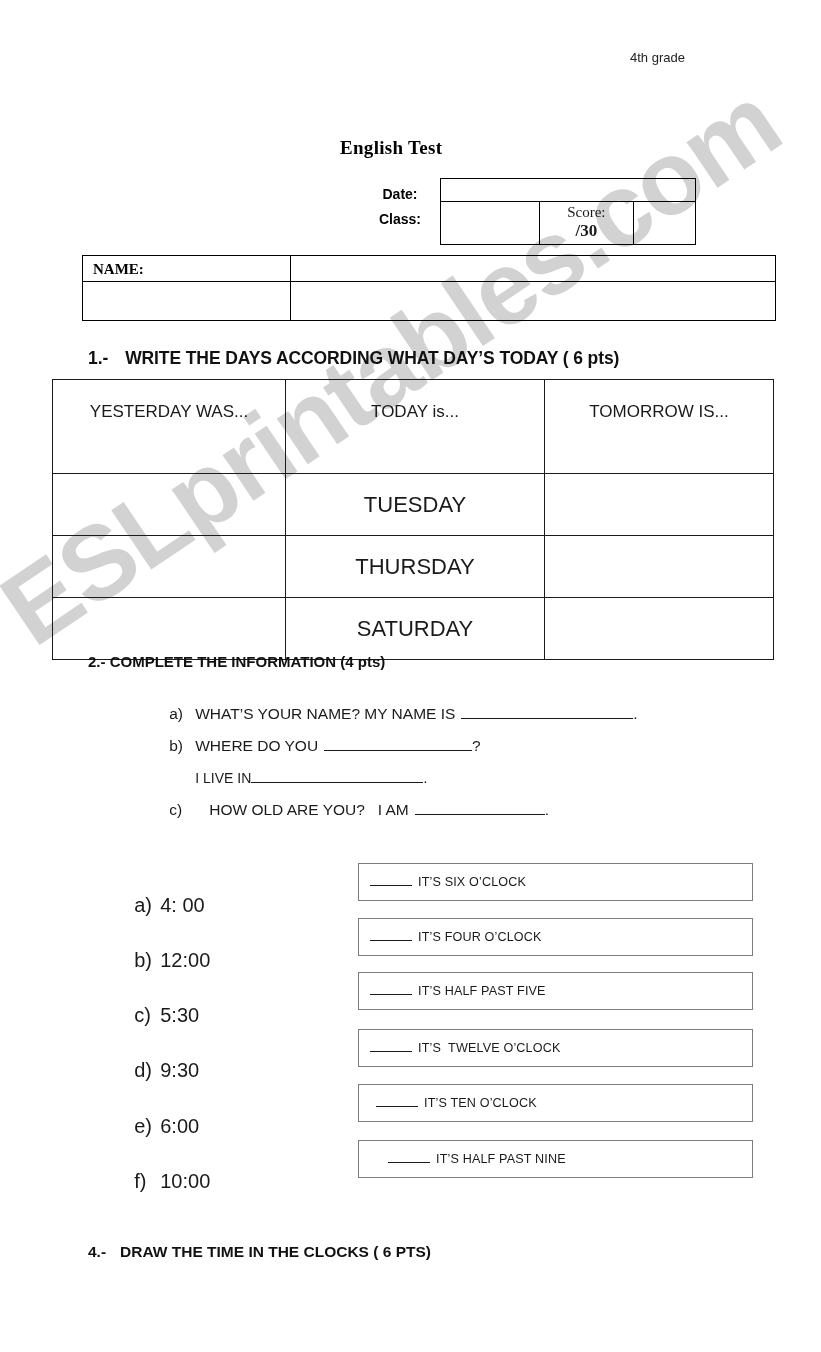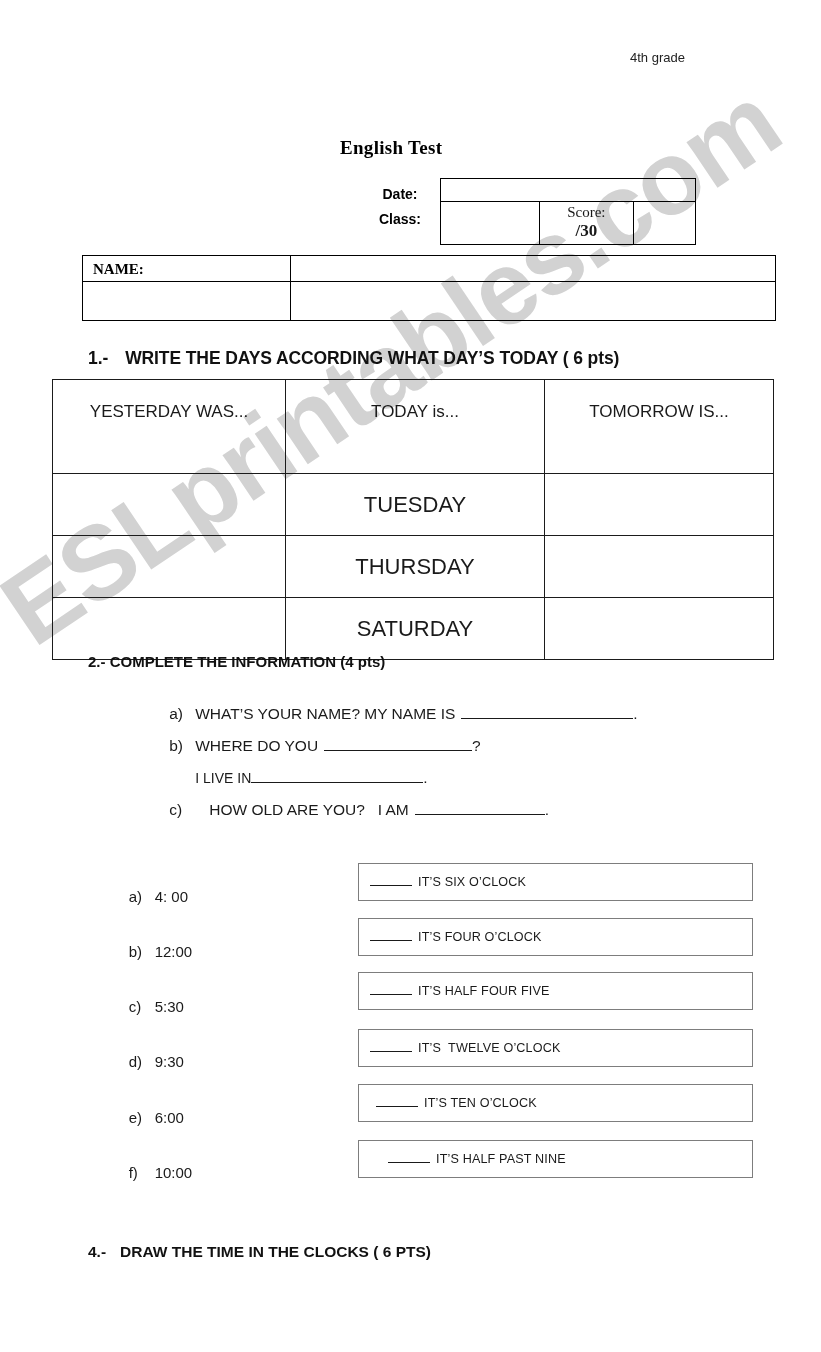--- a/index.html
+++ b/index.html
@@ -200,21 +200,21 @@
   .blank {
     display: inline-block;
     border-bottom: 1.4px solid #1a1a1a;
     height: 14px;
     vertical-align: baseline;
   }
 
   
   .match-left {
     font-family: "Liberation Sans", sans-serif;
-    font-size: 15px;
+    font-size: 20px;
     color: #1a1a1a;
     left: 112px;
     white-space: pre;
   }
   .match-box {
     position: absolute;
     left: 358px;
     width: 395px;
     height: 38px;
     border: 1.3px solid #7d7d7d;
@@ -350,21 +350,21 @@
     <span style="display:inline-block;width:26px;">f)</span><span>10:00</span>
   </div>
 
   <div class="match-box" style="top:863px;padding-left:24px;">
     <span class="box-text"><span class="box-blank"></span><span>IT’S SIX O’CLOCK</span></span>
   </div>
   <div class="match-box" style="top:918px;">
     <span class="box-text"><span class="box-blank"></span><span>IT’S FOUR O’CLOCK</span></span>
   </div>
   <div class="match-box" style="top:972px;">
-    <span class="box-text"><span class="box-blank"></span><span>IT’S HALF FOUR FIVE</span></span>
+    <span class="box-text"><span class="box-blank"></span><span>IT’S HALF PAST FIVE</span></span>
   </div>
   <div class="match-box" style="top:1029px;">
     <span class="box-text"><span class="box-blank"></span><span>IT’S  TWELVE O’CLOCK</span></span>
   </div>
   <div class="match-box" style="top:1084px;">
     <span class="box-text" style="left:17px;"><span class="box-blank"></span><span>IT’S TEN O’CLOCK</span></span>
   </div>
   <div class="match-box" style="top:1140px;">
     <span class="box-text" style="left:29px;"><span class="box-blank"></span><span>IT’S HALF PAST NINE</span></span>
   </div>

